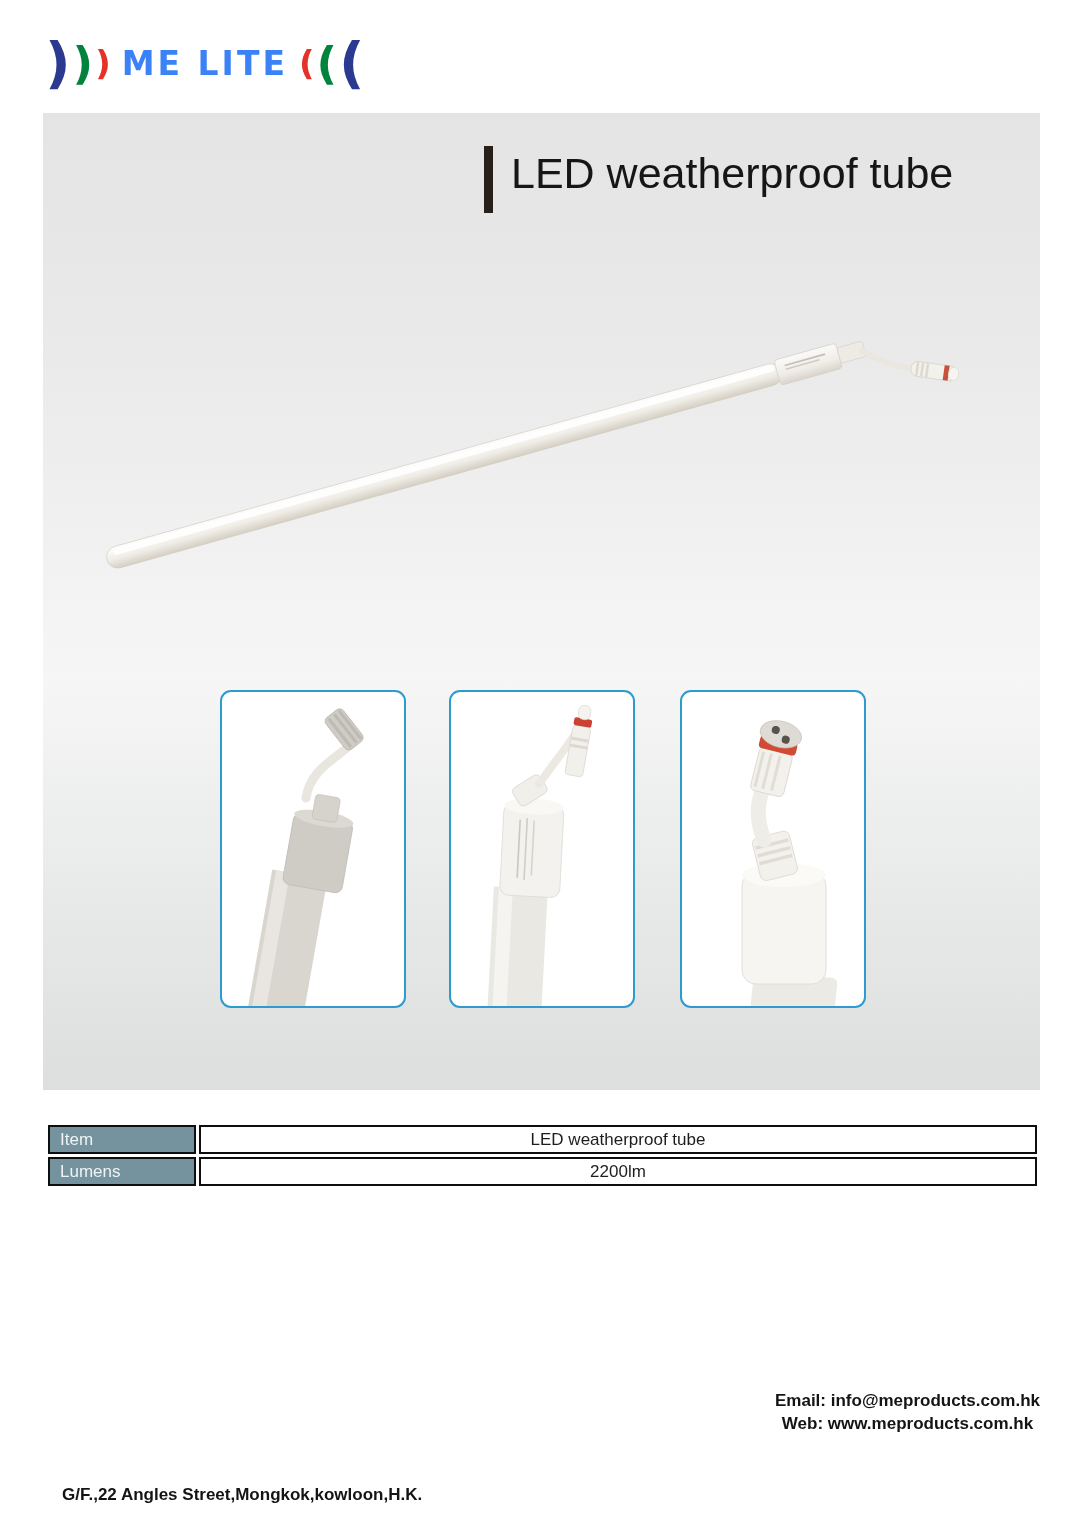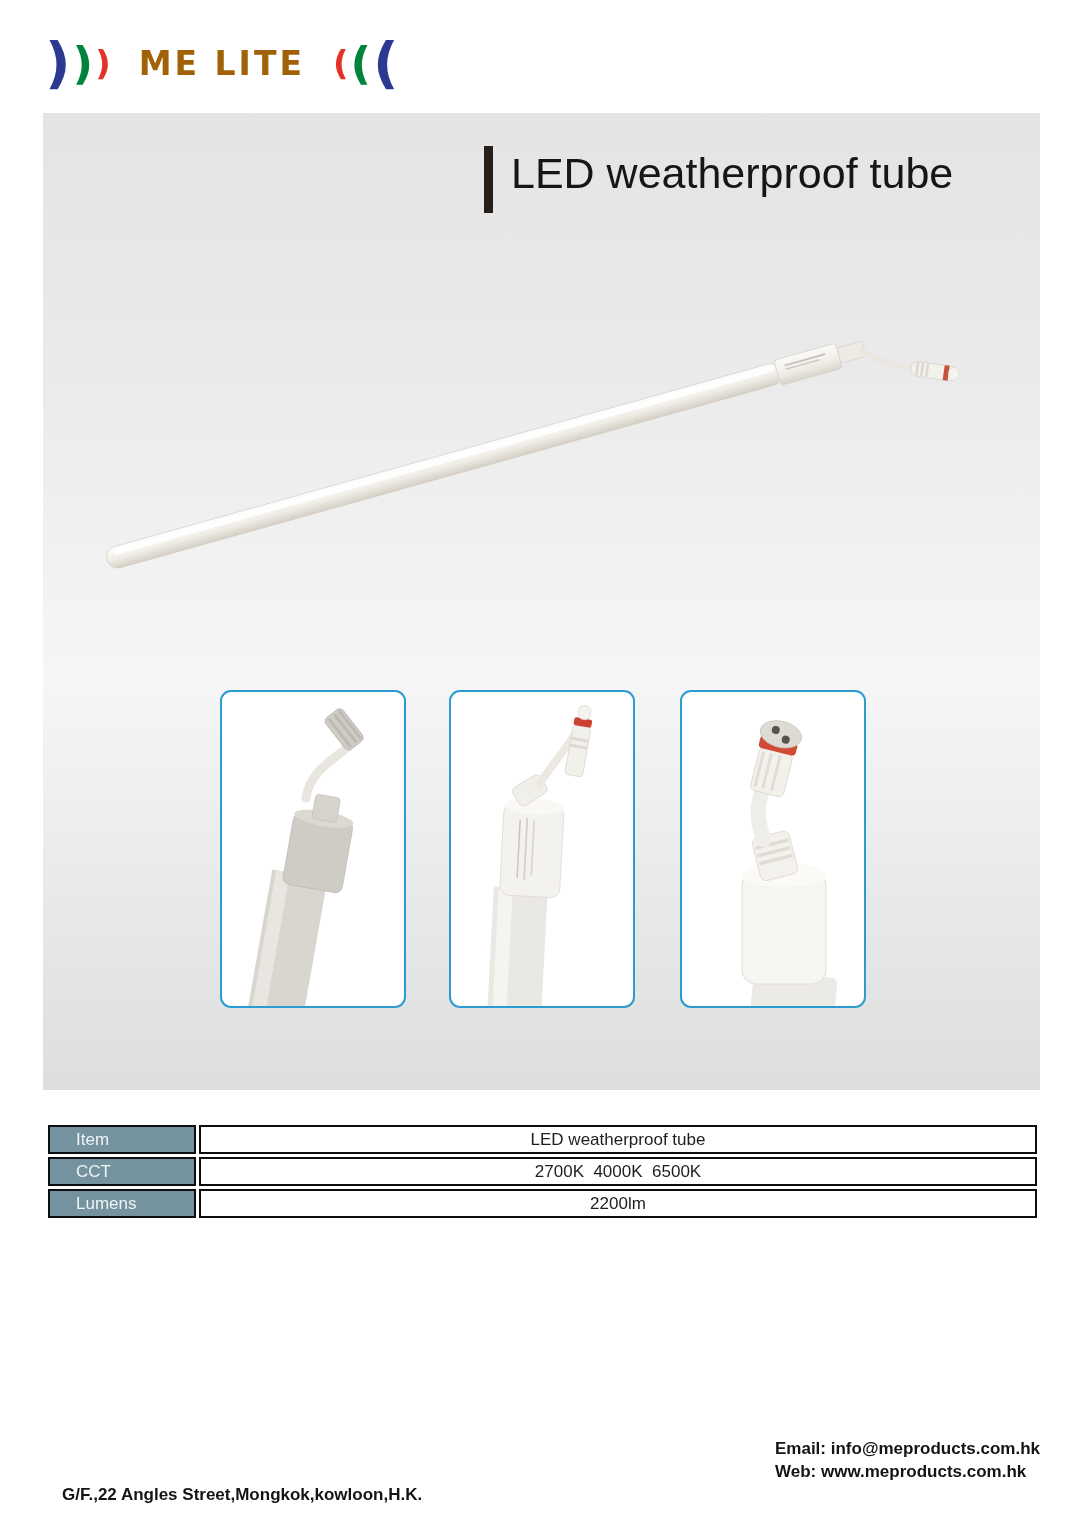--- a/index.html
+++ b/index.html
@@ -10,22 +10,22 @@
   }
 
   
   .logo { position: absolute; left: 45px; top: 34px; height: 58px;
           display: flex; align-items: center; }
   .logo .br { font-weight: 900; font-family: "DejaVu Sans", sans-serif; line-height: 1; }
   .br-b { color: #2b3990; font-size: 56px; }
   .br-g { color: #00843d; font-size: 45px; }
   .br-r { color: #e53228; font-size: 34px; }
   .logo .br + .br { margin-left: 2px; }
-  .logo-name { color: #a16207; font-size: 33px; font-weight: 700;
-               letter-spacing: 3px; margin: 0 28px; font-family: "DejaVu Sans", sans-serif; }
+  .logo-name { color: #3b82f6; font-size: 33px; font-weight: 700;
+               letter-spacing: 3px; margin: 0 11px; font-family: "DejaVu Sans", sans-serif; }
 
   
   .panel { position: absolute; left: 43px; top: 113px; width: 997px; height: 977px;
            background: linear-gradient(180deg, #e4e4e4 0%, #eaeaea 25%, #f6f6f6 58%, #e7e8e8 82%, #dddede 100%); }
   .title-bar { position: absolute; left: 441px; top: 33px; width: 9px; height: 67px;
                background: #27201a; }
   .panel-title { position: absolute; left: 468px; top: 36px; font-size: 43px;
                  color: #161616; white-space: nowrap; font-weight: 400; }
 
   .hero-svg { position: absolute; left: 0; top: 0; }
@@ -37,29 +37,29 @@
   .photo-card.c1 { left: 177px; }
   .photo-card.c2 { left: 406px; }
   .photo-card.c3 { left: 637px; }
 
   
   .spec-table { position: absolute; left: 45px; top: 1122px; width: 995px;
                 border-collapse: separate; border-spacing: 3px; }
   .spec-table th, .spec-table td { border: 2px solid #0e0e0e; height: 29px;
                 font-size: 17px; font-weight: 400; }
   .spec-table th { background: #75939f; color: #eef3f5; text-align: left;
-                   padding-left: 26px; width: 148px; }
+                   padding-left: 10px; width: 148px; }
   .spec-table td { background: #ffffff; color: #1d1d1d; text-align: center;
                    white-space: pre-wrap; }
 
   
   .footer-left { position: absolute; left: 62px; top: 1437px;
                  font-weight: 700; font-size: 17px; line-height: 23px;
                  color: #141414; white-space: pre-wrap; }
-  .footer-right { position: absolute; right: 46px; top: 1437px; text-align: left;
+  .footer-right { position: absolute; right: 46px; top: 1389px; text-align: center;
                   font-weight: 700; font-size: 17px; line-height: 23px; color: #141414; }
 </style>
 </head>
 <body>
 
 <div class="logo">
   <span class="br br-b">)</span>
   <span class="br br-g">)</span>
   <span class="br br-r">)</span>
   <span class="logo-name">ME LITE</span>
@@ -174,24 +174,20 @@
   </div>
 </div>
 
 <table class="spec-table">
   <tbody>
     <tr>
       <th>Item</th>
       <td>LED weatherproof tube</td>
     </tr>
     <tr>
-      <th>CCT</th>
-      <td>2700K  4000K  6500K</td>
-    </tr>
-    <tr>
       <th>Lumens</th>
       <td>2200lm</td>
     </tr>
   </tbody>
 </table>
 
 <div class="footer-left">
   <div>G/F.,22 Angles Street,Mongkok,kowloon,H.K.</div>
   
 </div>

